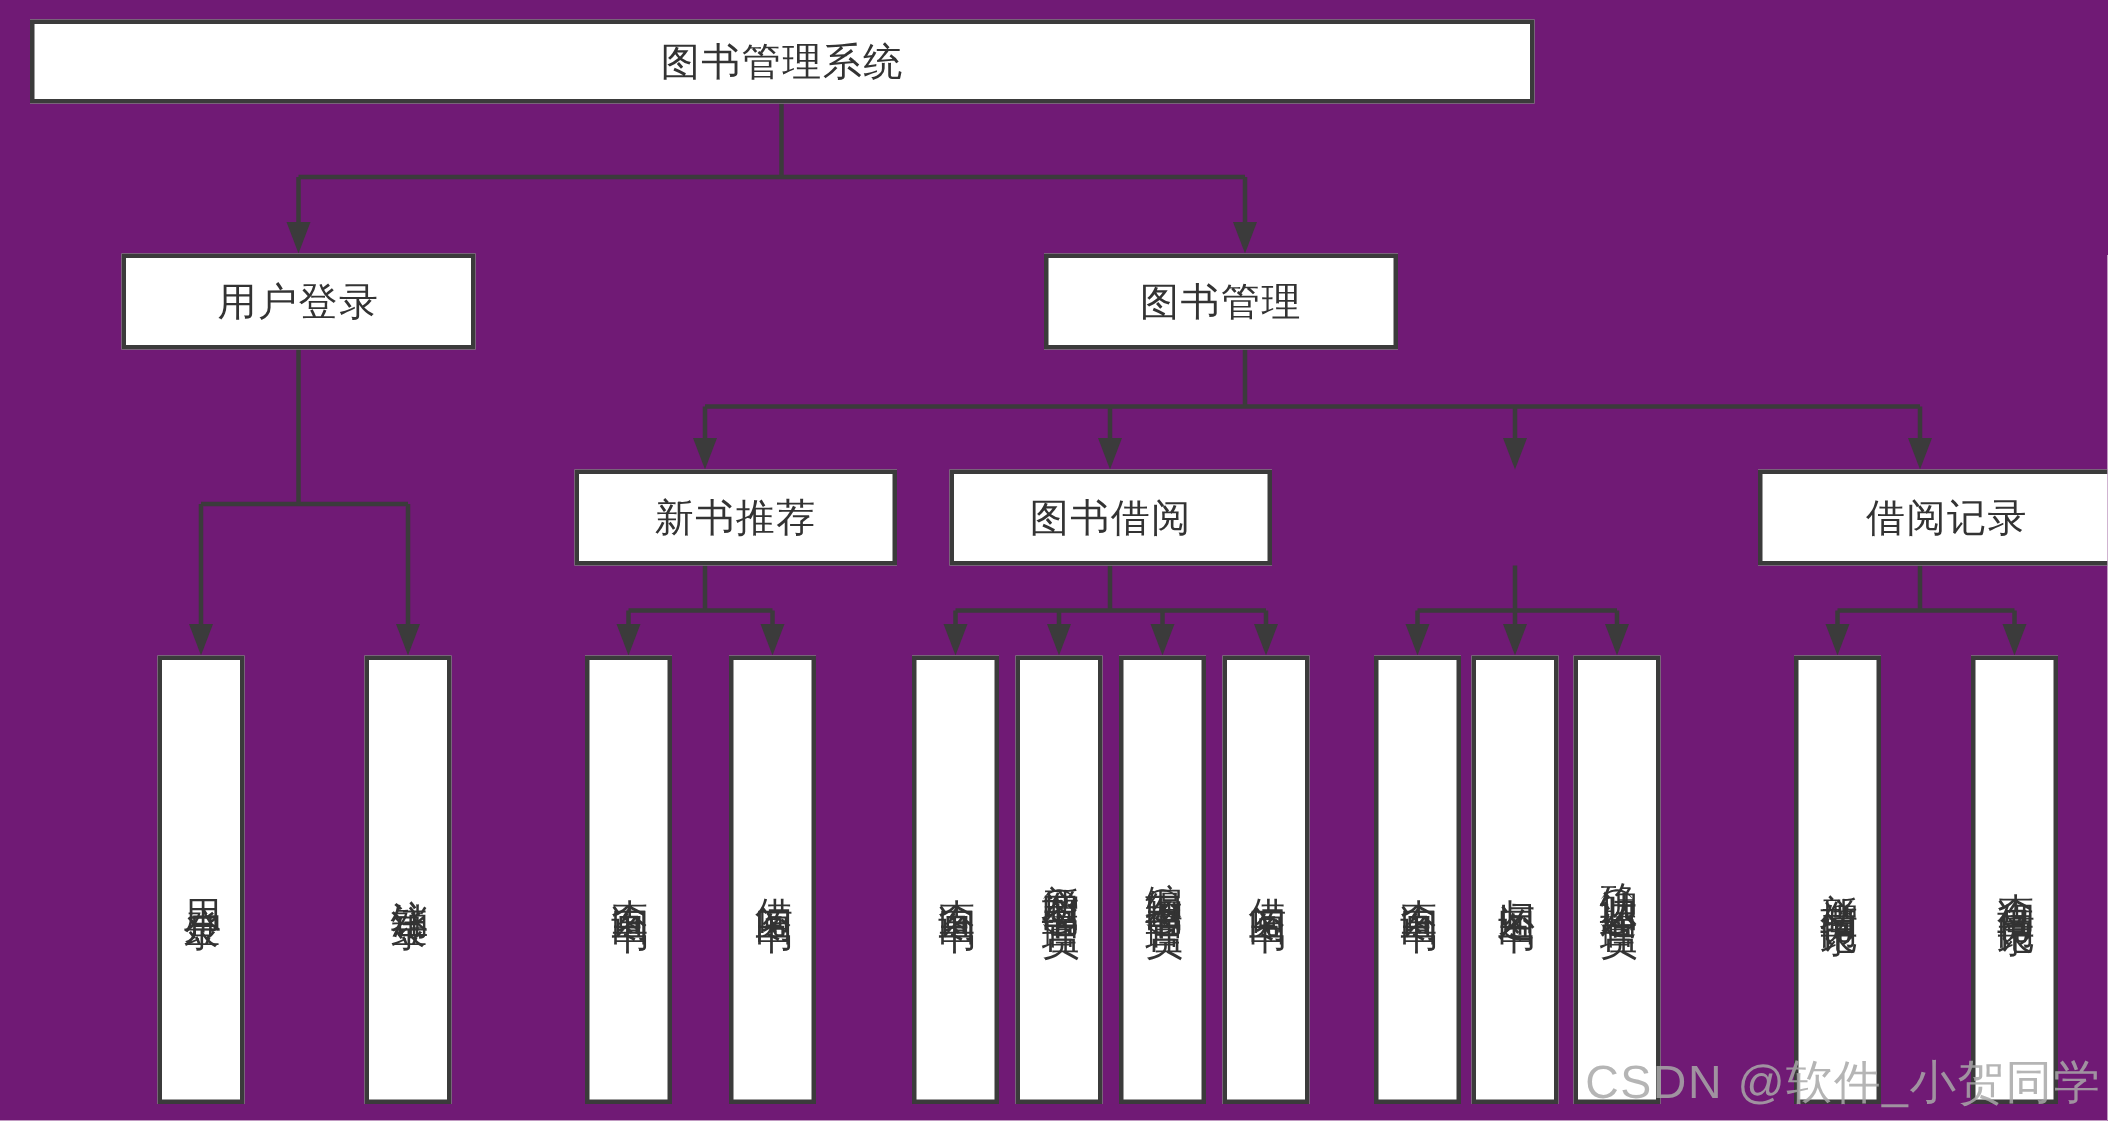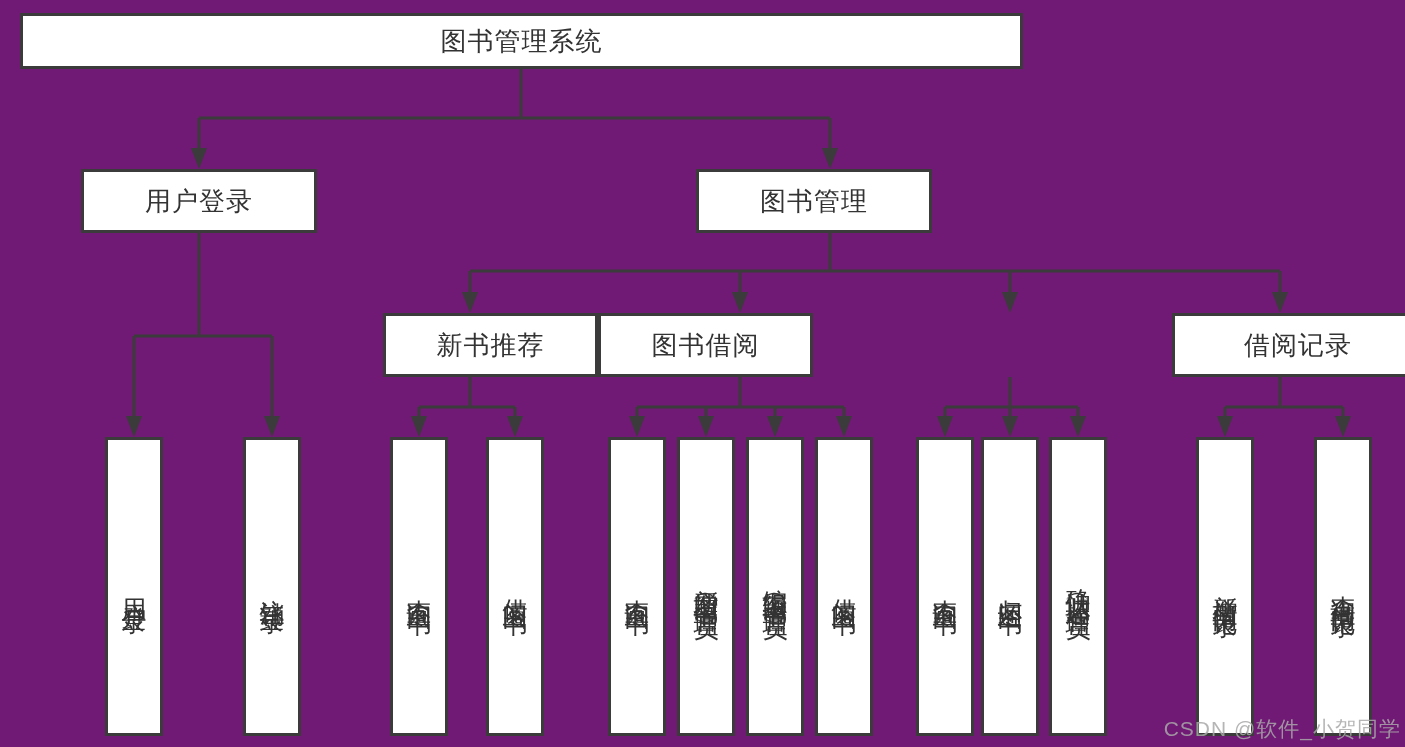--- a/index.html
+++ b/index.html
@@ -46,36 +46,36 @@
     line-height: 1;
     white-space: nowrap;
   }
   
   #n-root   { left: 20px;   top: 13px;  width: 1003px; height: 56px; }
   
   #n-user   { left: 81px;   top: 169px; width: 236px;  height: 64px; }
   #n-mgmt   { left: 696px;  top: 169px; width: 236px;  height: 64px; }
   
   #n-rec    { left: 363px;  top: 313px; width: 215px;  height: 64px; margin-left: 20px; }
-  #n-bor    { left: 598px;  top: 313px; width: 215px;  height: 64px; }
+  #n-bor    { left: 633px;  top: 313px; width: 215px;  height: 64px; }
   #n-cur    { left: 903px;  top: 313px; width: 215px;  height: 64px; }
   #n-log    { left: 1172px; top: 313px; width: 252px;  height: 64px; }
   
   .vbox     { top: 437px; width: 58px; height: 299px; }
   #n-a1 { left: 105px; }  #n-a2 { left: 243px; }
   #n-b1 { left: 390px; }  #n-b2 { left: 486px; }
   #n-c1 { left: 608px; }  #n-c2 { left: 677px; }  #n-c3 { left: 746px; }  #n-c4 { left: 815px; }
   #n-d1 { left: 916px; }  #n-d2 { left: 981px; }  #n-d3 { left: 1049px; }
   #n-e1 { left: 1196px; } #n-e2 { left: 1314px; }
   #watermark {
     position: absolute;
     right: 4px;
     bottom: 4px;
     z-index: 3;
-    font-size: 21px;
+    font-size: 31px;
     color: rgba(168, 168, 168, 0.85);
     letter-spacing: 1px;
     white-space: nowrap;
   }
 </style>
 </head>
 <body>
 
 <div id="stage">
 

